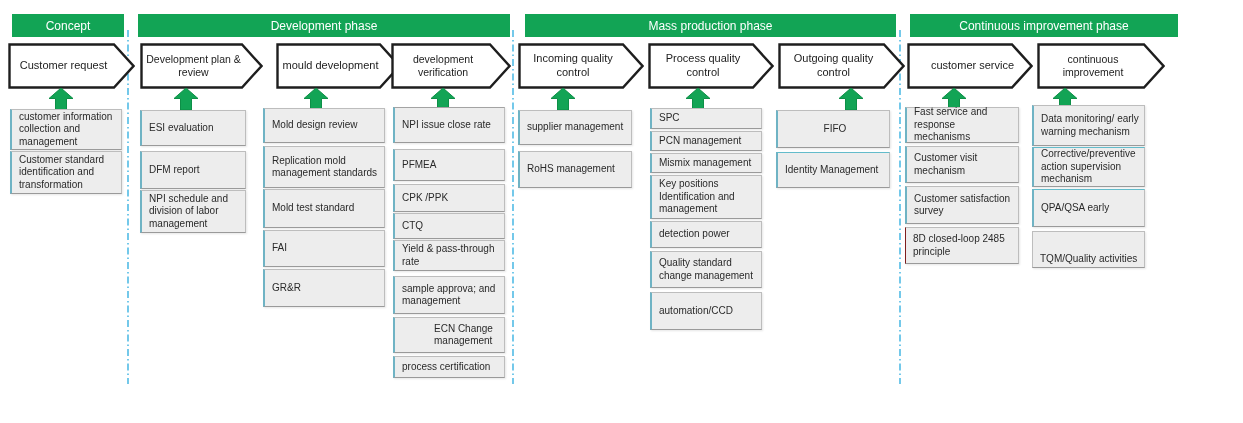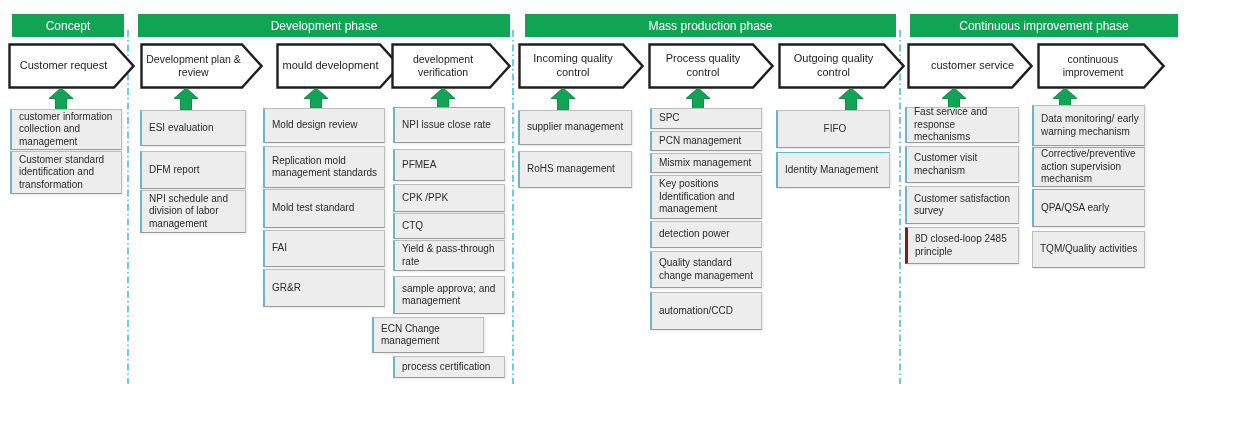--- a/index.html
+++ b/index.html
@@ -194,21 +194,21 @@
     </div>
   <div class="box" style="left:393px;top:213px;width:112px;height:26px;">
       <span>CTQ</span>
     </div>
   <div class="box" style="left:393px;top:240px;width:112px;height:31px;">
       <span>Yield &amp; pass-through rate</span>
     </div>
   <div class="box" style="left:393px;top:276px;width:112px;height:38px;">
       <span>sample approva; and management</span>
     </div>
-  <div class="box" style="left:372px;top:317px;width:112px;height:36px;">
+  <div class="box" style="left:393px;top:317px;width:112px;height:36px;padding-left:32px;">
       <span>ECN Change management</span>
     </div>
   <div class="box" style="left:393px;top:356px;width:112px;height:22px;">
       <span>process certification</span>
     </div>
 
   <div class="box" style="left:518px;top:110px;width:114px;height:35px;">
       <span>supplier management</span>
     </div>
   <div class="box" style="left:518px;top:151px;width:114px;height:37px;">
@@ -246,30 +246,30 @@
 
   <div class="box" style="left:905px;top:107px;width:114px;height:36px;">
       <span>Fast service and response mechanisms</span>
     </div>
   <div class="box" style="left:905px;top:146px;width:114px;height:37px;">
       <span>Customer visit mechanism</span>
     </div>
   <div class="box" style="left:905px;top:186px;width:114px;height:38px;">
       <span>Customer satisfaction survey</span>
     </div>
-  <div class="box" style="left:905px;top:227px;width:114px;height:37px;border-left:3px solid #7f1d1d;">
+  <div class="box" style="left:905px;top:227px;width:114px;height:37px;border-left:1px solid #7f1d1d;">
       <span>8D closed-loop 2485 principle</span>
     </div>
 
   <div class="box" style="left:1032px;top:105px;width:113px;height:41px;">
       <span>Data monitoring/ early warning mechanism</span>
     </div>
   <div class="box" style="left:1032px;top:147px;width:113px;height:40px;border-top:1px solid #63bccb;">
       <span>Corrective/preventive action supervision mechanism</span>
     </div>
   <div class="box" style="left:1032px;top:189px;width:113px;height:38px;border-top:1px solid #63bccb;">
       <span>QPA/QSA early</span>
     </div>
-  <div class="box" style="left:1032px;top:231px;width:113px;height:37px;border-left:1px solid #bdbdbd;">
+  <div class="box" style="left:1032px;top:231px;width:113px;height:37px;border-left:1px solid #bdbdbd;align-items:flex-end;">
       <span>TQM/Quality activities</span>
     </div>
 
 </div>
 
 </body></html>

